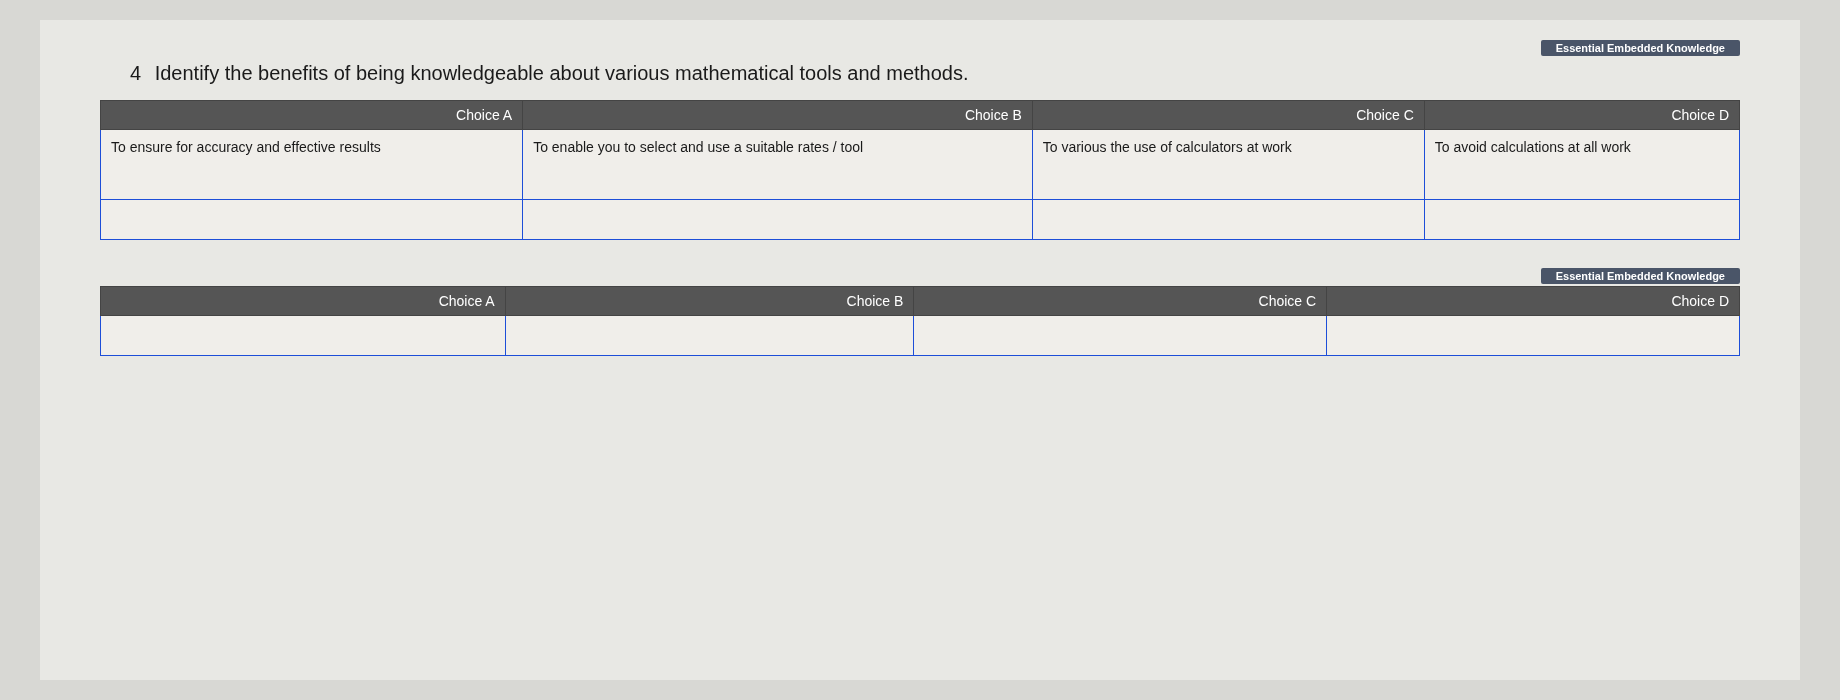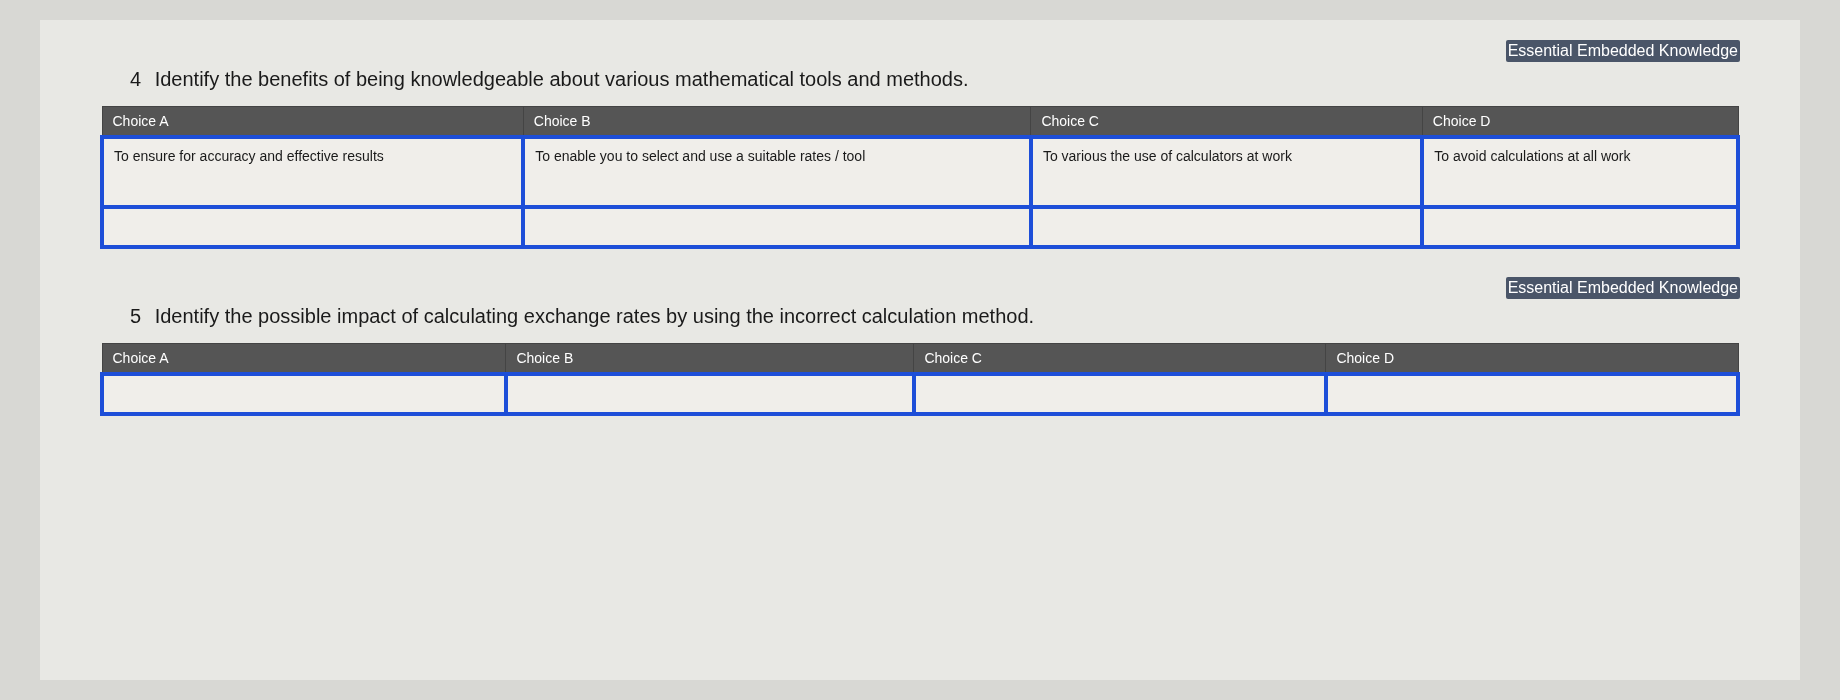--- a/index.html
+++ b/index.html
@@ -31,24 +31,24 @@
 
     .question-header {
       display: flex;
       justify-content: flex-end;
       margin-bottom: 2px;
     }
 
     .essential-badge {
       background-color: #4a5568;
       color: #fff;
-      font-size: 16px;
-      padding: 2px 2px;
+      font-size: 11px;
+      padding: 2px 15px;
       border-radius: 2px;
-      font-weight: normal;
+      font-weight: bold;
     }
 
     .question-text {
       font-size: 20px;
       line-height: 1.5;
       margin-bottom: 12px;
       margin-left: 30px;
     }
 
     .question-number {
@@ -58,31 +58,31 @@
 
     .choice-table {
       width: 100%;
       border-collapse: collapse;
       border: 1px solid #555;
     }
 
     .choice-table th {
       background-color: #555;
       color: #fff;
-      text-align: left;
+      text-align: right;
       padding: 6px 10px;
       font-weight: normal;
       font-size: 14px;
       border: 1px solid #444;
     }
 
     .choice-table td {
       background-color: #f0eeea;
       padding: 8px 10px;
-      border: 4px solid #1d4ed8;
+      border: 1px solid #1d4ed8;
       vertical-align: top;
       font-size: 14px;
       line-height: 1.4;
       height: 70px;
     }
 
     .choice-table tr.empty-row td {
       height: 40px;
     }
   </style>
@@ -123,24 +123,20 @@
           <td></td>
         </tr>
       </tbody>
     </table>
   </div>
 
   <div class="question-block">
     <div class="question-header">
       <span class="essential-badge">Essential Embedded Knowledge</span>
     </div>
-    <p class="question-text">
-      <span class="question-number">5</span>
-      <span>Identify the possible impact of calculating exchange rates by using the incorrect calculation method.</span>
-    </p>
 
     <table class="choice-table">
       <thead>
         <tr>
           <th>Choice A</th>
           <th>Choice B</th>
           <th>Choice C</th>
           <th>Choice D</th>
         </tr>
       </thead>

